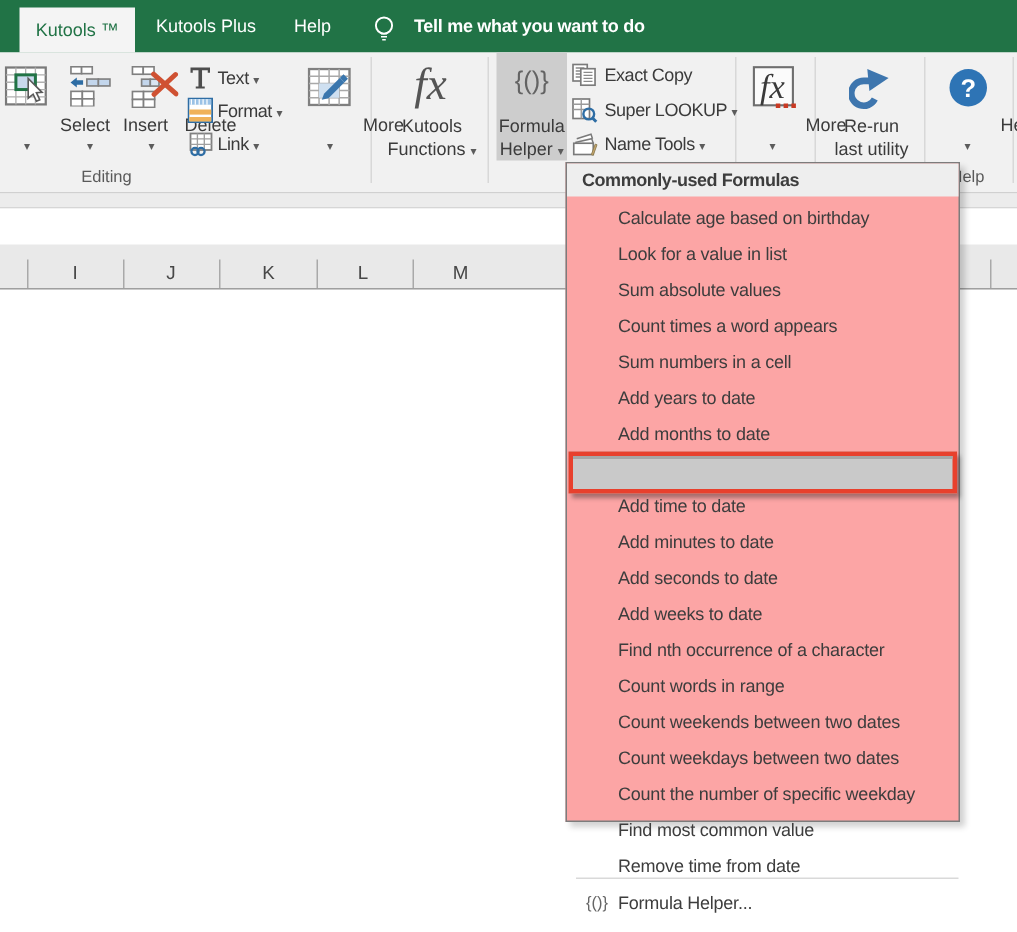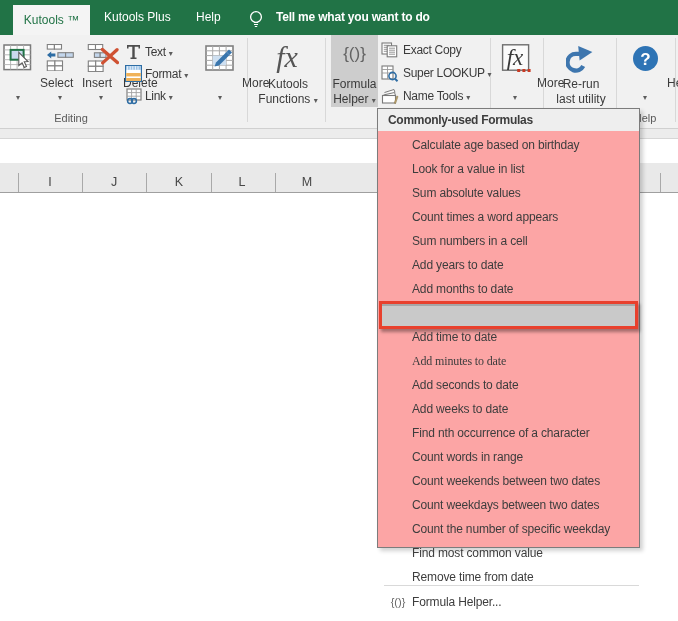--- a/index.html
+++ b/index.html
@@ -220,21 +220,21 @@
   <div id="mhead">Commonly-used Formulas</div>
   <div class="mi" style="top:24px;">Calculate age based on birthday</div>
   <div class="mi" style="top:48px;">Look for a value in list</div>
   <div class="mi" style="top:72px;">Sum absolute values</div>
   <div class="mi" style="top:96px;">Count times a word appears</div>
   <div class="mi" style="top:120px;">Sum numbers in a cell</div>
   <div class="mi" style="top:144px;">Add years to date</div>
   <div class="mi" style="top:168px;">Add months to date</div>
   <div id="hl"></div>
   <div class="mi" style="top:216px;">Add time to date</div>
-  <div class="mi" style="top:240px;font-family:Liberation Serif, serif;">Add minutes to date</div>
+  <div class="mi" style="top:240px;">Add minutes to date</div>
   <div class="mi" style="top:264px;">Add seconds to date</div>
   <div class="mi" style="top:288px;">Add weeks to date</div>
   <div class="mi" style="top:312px;">Find nth occurrence of a character</div>
   <div class="mi" style="top:336px;">Count words in range</div>
   <div class="mi" style="top:360px;">Count weekends between two dates</div>
   <div class="mi" style="top:384px;">Count weekdays between two dates</div>
   <div class="mi" style="top:408px;">Count the number of specific weekday</div>
   <div class="mi" style="top:432px;">Find most common value</div>
   <div class="mi" style="top:456px;">Remove time from date</div>
   <div id="msep"></div>

